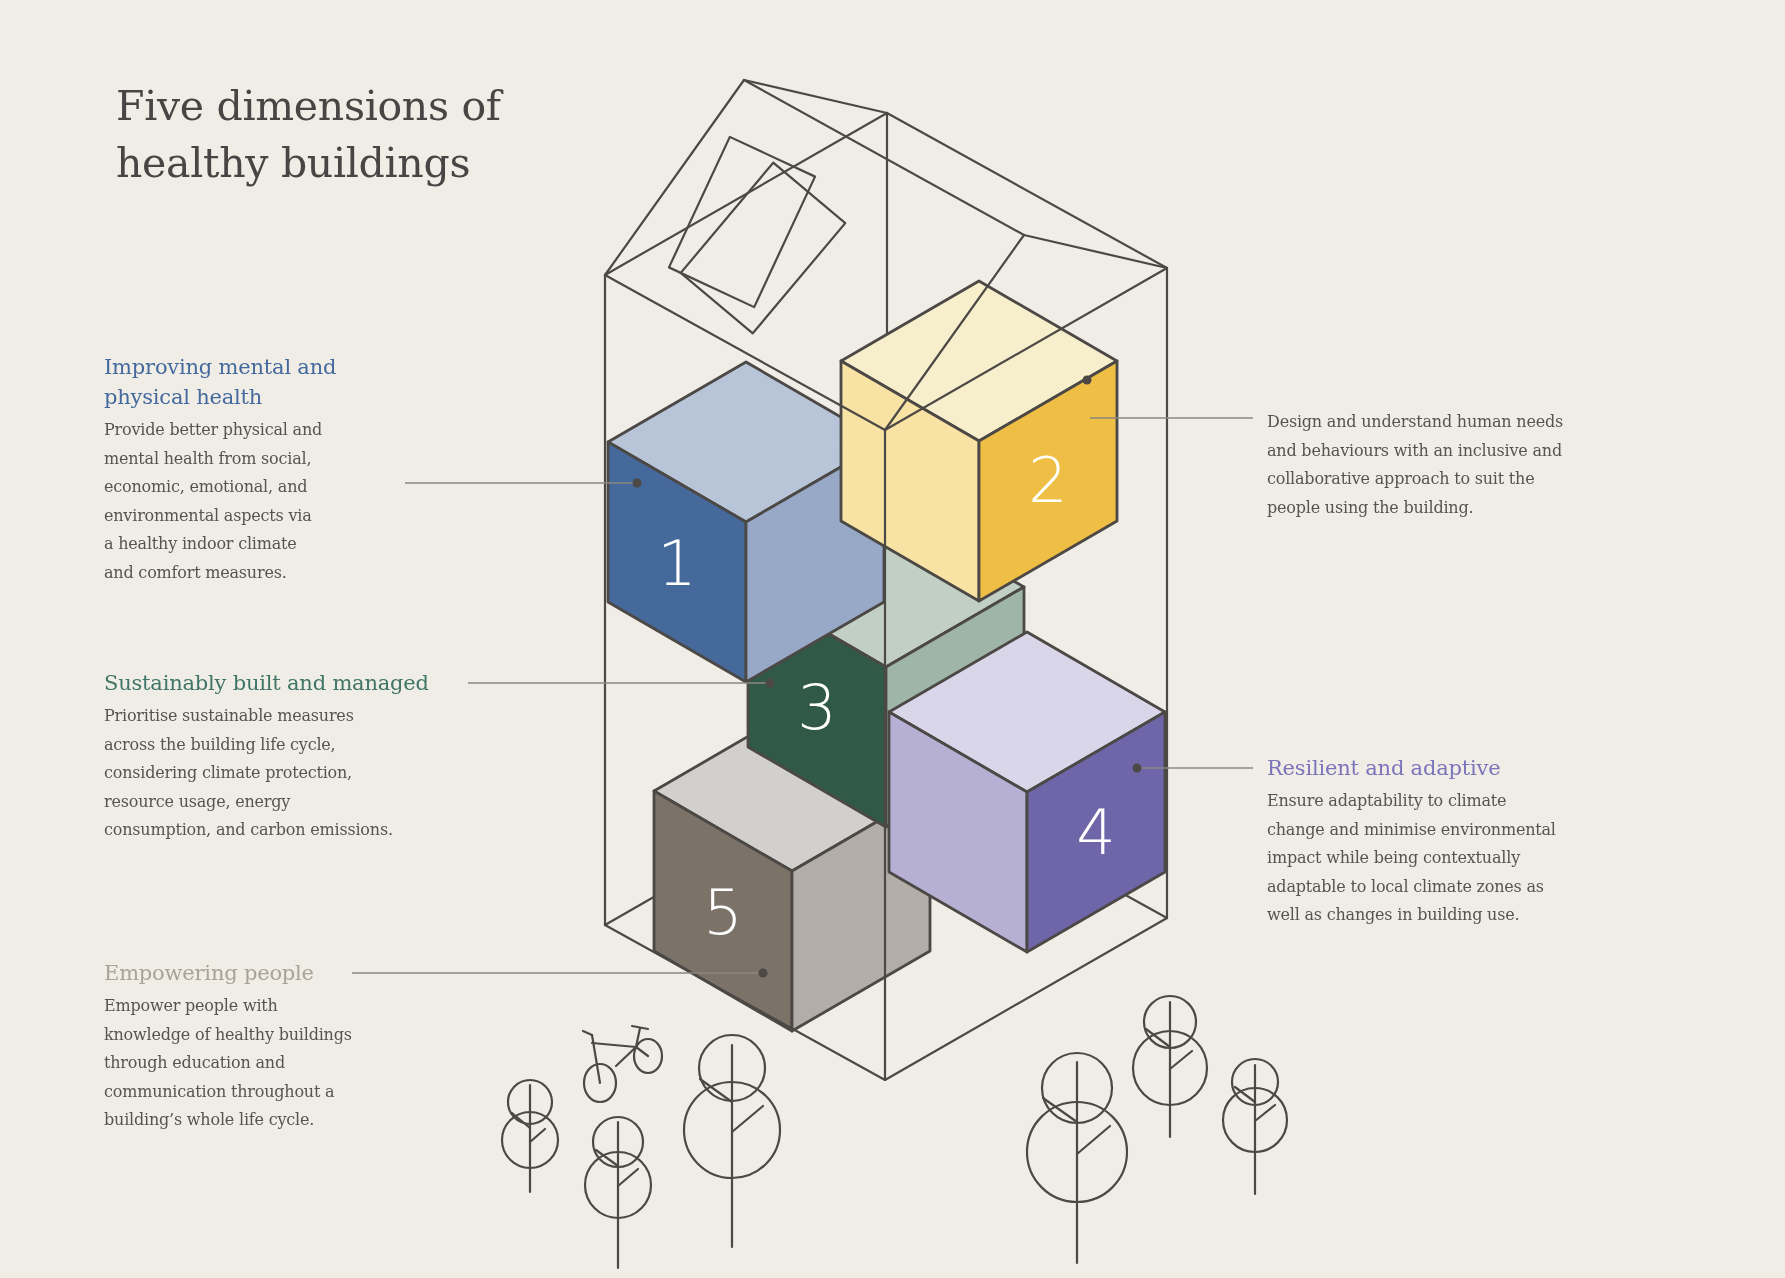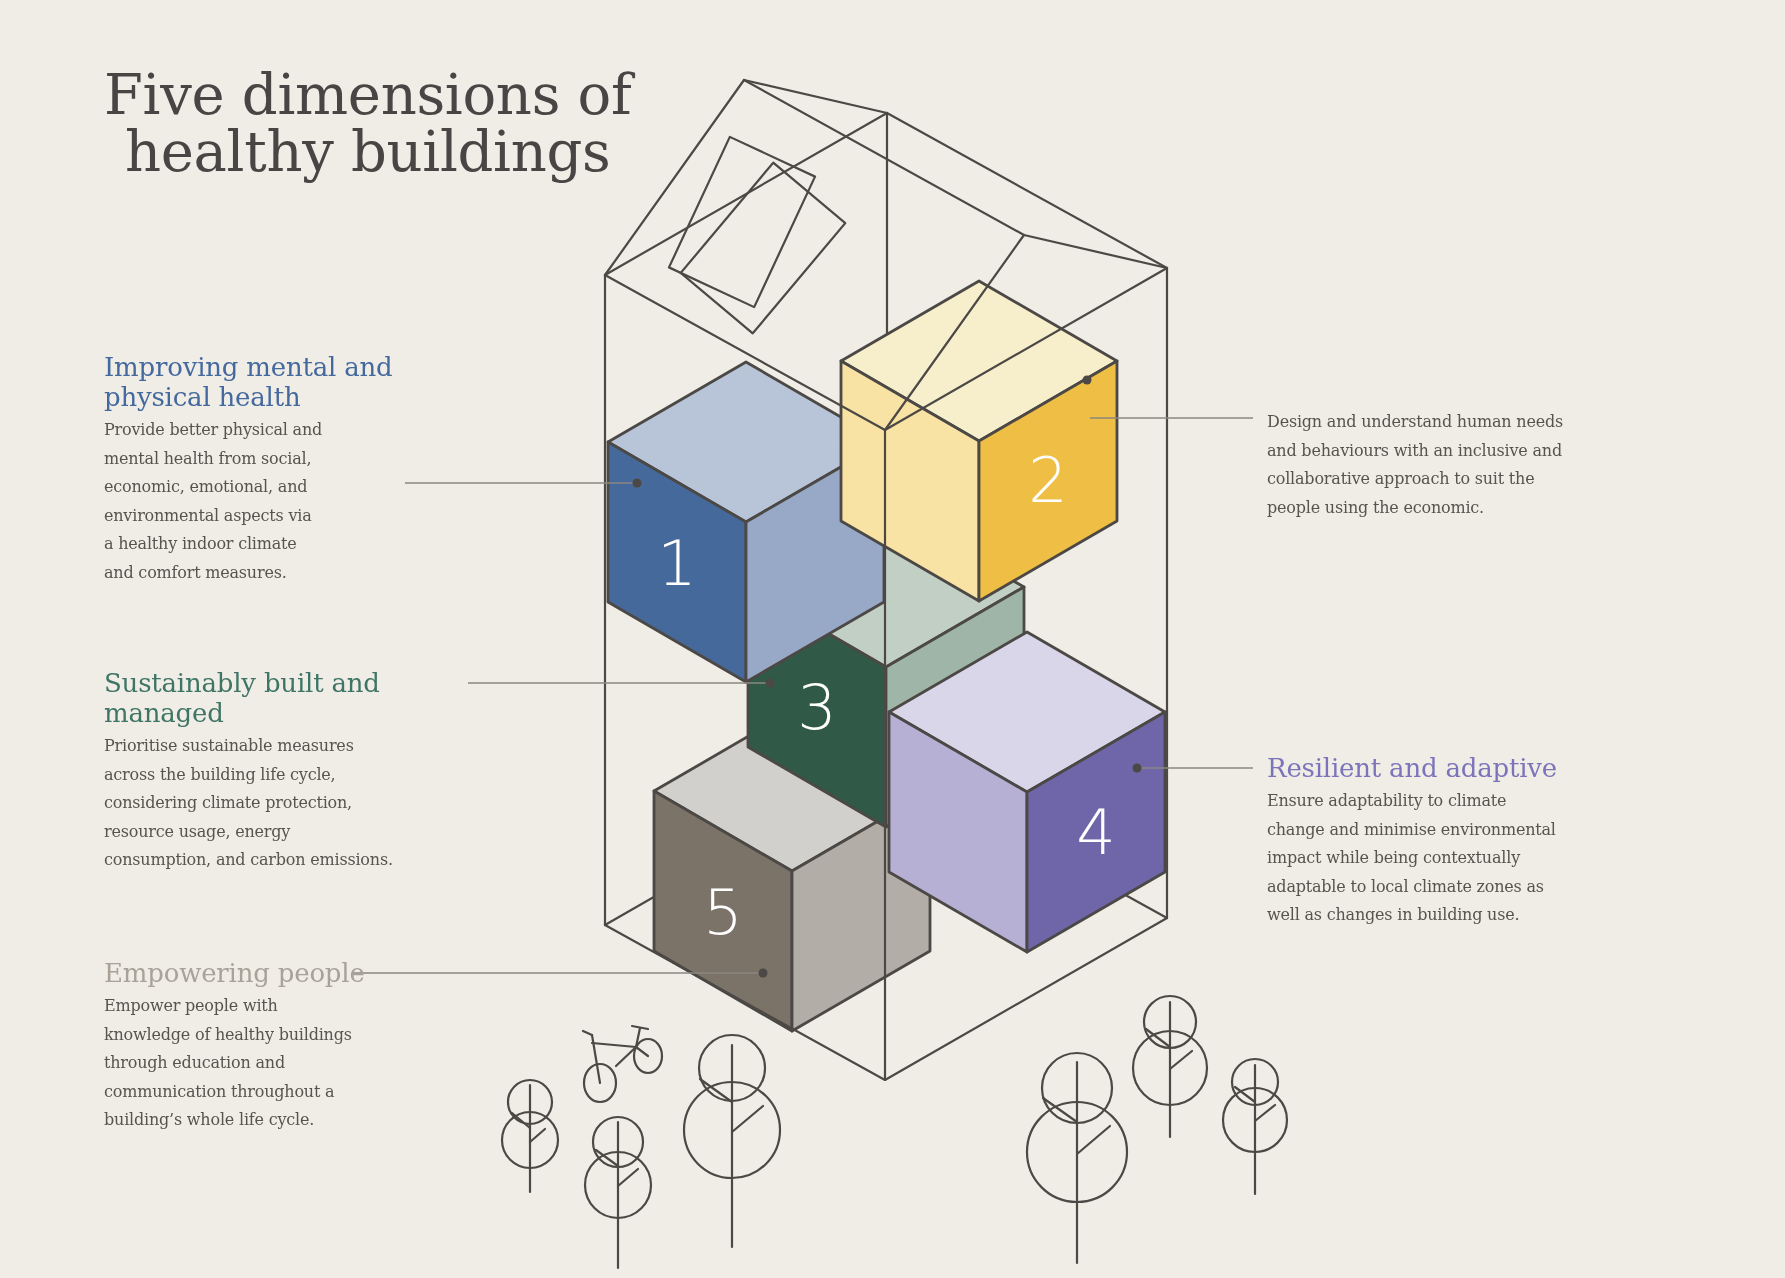--- a/index.html
+++ b/index.html
@@ -7,27 +7,27 @@
     width:1785px;height:1278px;
     background:#f0ede6;
     font-family:"DejaVu Serif", serif;
     position:relative;
     overflow:hidden;
   }
   .page{position:absolute;inset:0;}
   svg.illu{position:absolute;left:0;top:0;width:1785px;height:1278px;}
 
   .title{
-    position:absolute;left:104px;top:66px;margin:0;
-    font-size:56px;line-height:57px;font-weight:400;
-    color:#474645;white-space:pre-line;letter-spacing:-0.3px;text-align:center;
+    position:absolute;left:104px;top:66px;margin:12px;
+    font-size:41px;line-height:57px;font-weight:400;
+    color:#474645;white-space:pre-line;letter-spacing:-0.3px;
   }
   .block{position:absolute;width:400px;}
   .block .hd{
-    margin:0;font-size:26px;line-height:30px;font-weight:400;
+    margin:0;font-size:21px;line-height:30px;font-weight:400;
     white-space:pre-line;letter-spacing:-0.2px;
   }
   .block .bd{
     margin:4px 0 0 0;font-size:16px;line-height:28.5px;
     color:#57544e;white-space:pre-line;letter-spacing:-0.2px;
   }
   .hd-blue{color:#44699e;}
   .hd-green{color:#3f7566;}
   .hd-gray{color:#a9a299;}
   .hd-yellow{color:#efb73d;font-weight:700;}
@@ -212,21 +212,21 @@
 across the building life cycle,
 considering climate protection,
 resource usage, energy
 consumption, and carbon emissions.</p>
   </section>
 
   <section class="block" style="left:1267px;top:404px;">
     <p class="bd">Design and understand human needs
 and behaviours with an inclusive and
 collaborative approach to suit the
-people using the economic.</p>
+people using the building.</p>
   </section>
 
   <section class="block" style="left:1267px;top:753px;">
     <h2 class="hd hd-purple">Resilient and adaptive</h2>
     <p class="bd">Ensure adaptability to climate
 change and minimise environmental
 impact while being contextually
 adaptable to local climate zones as
 well as changes in building use.</p>
   </section>

